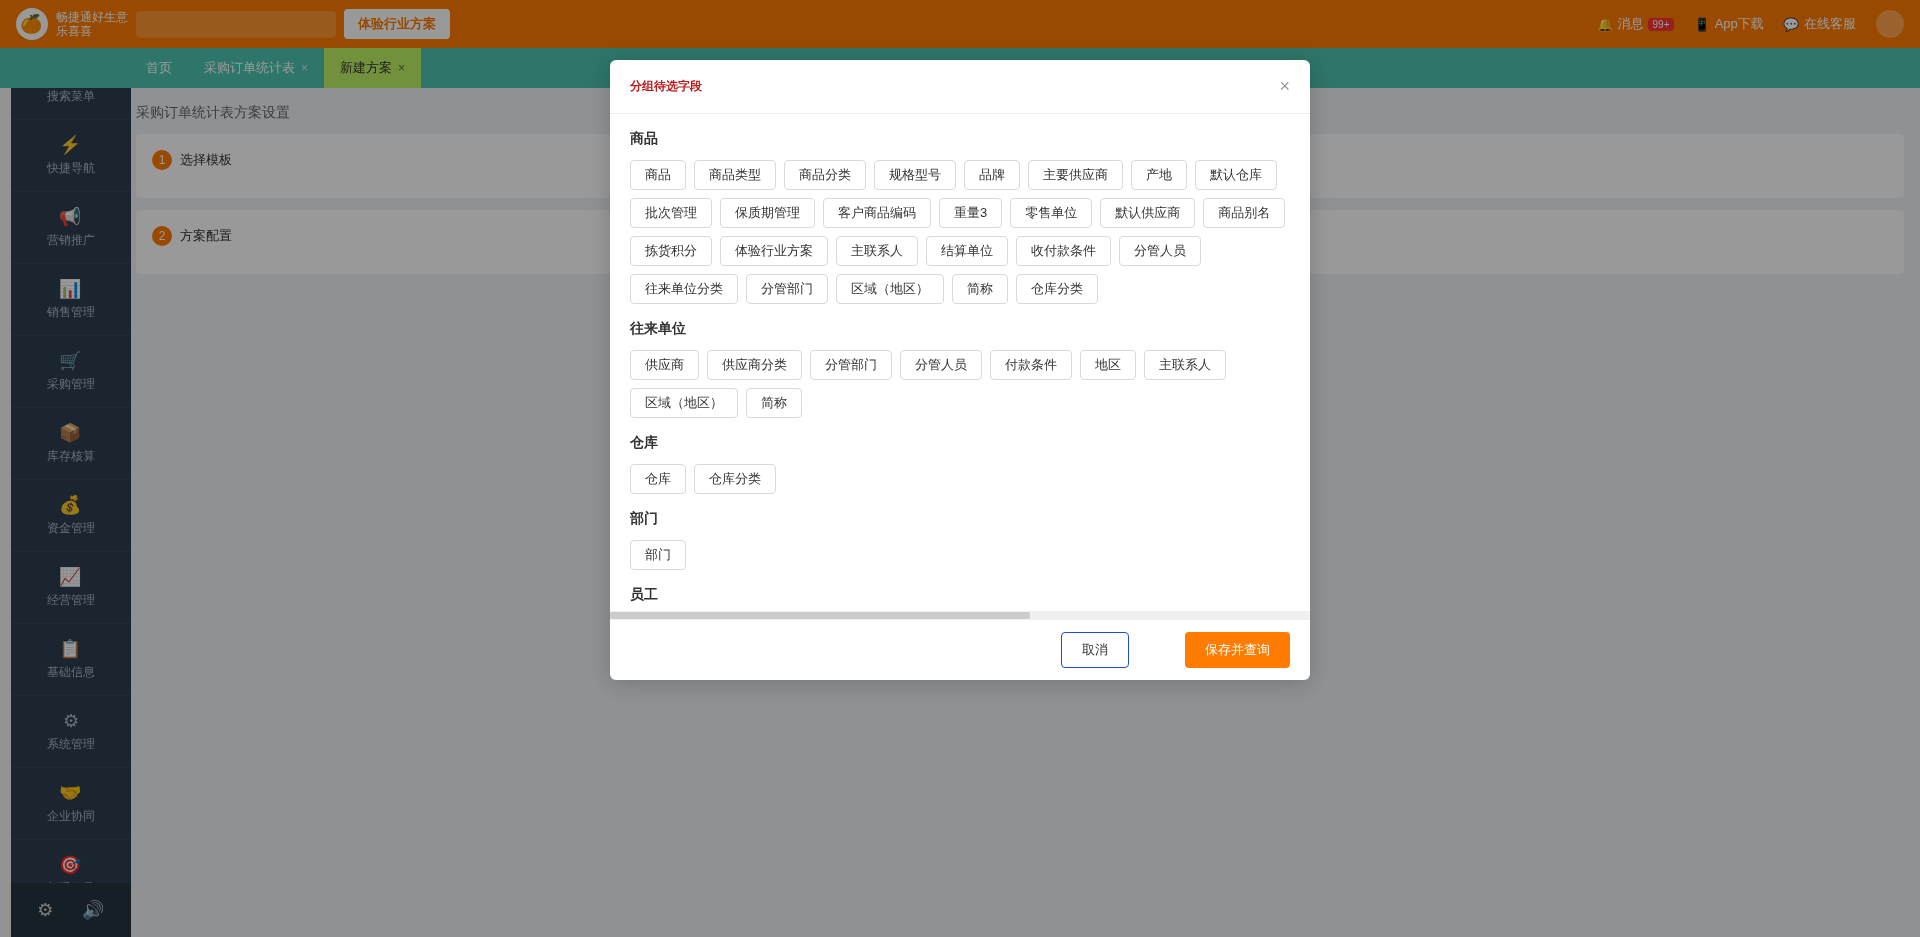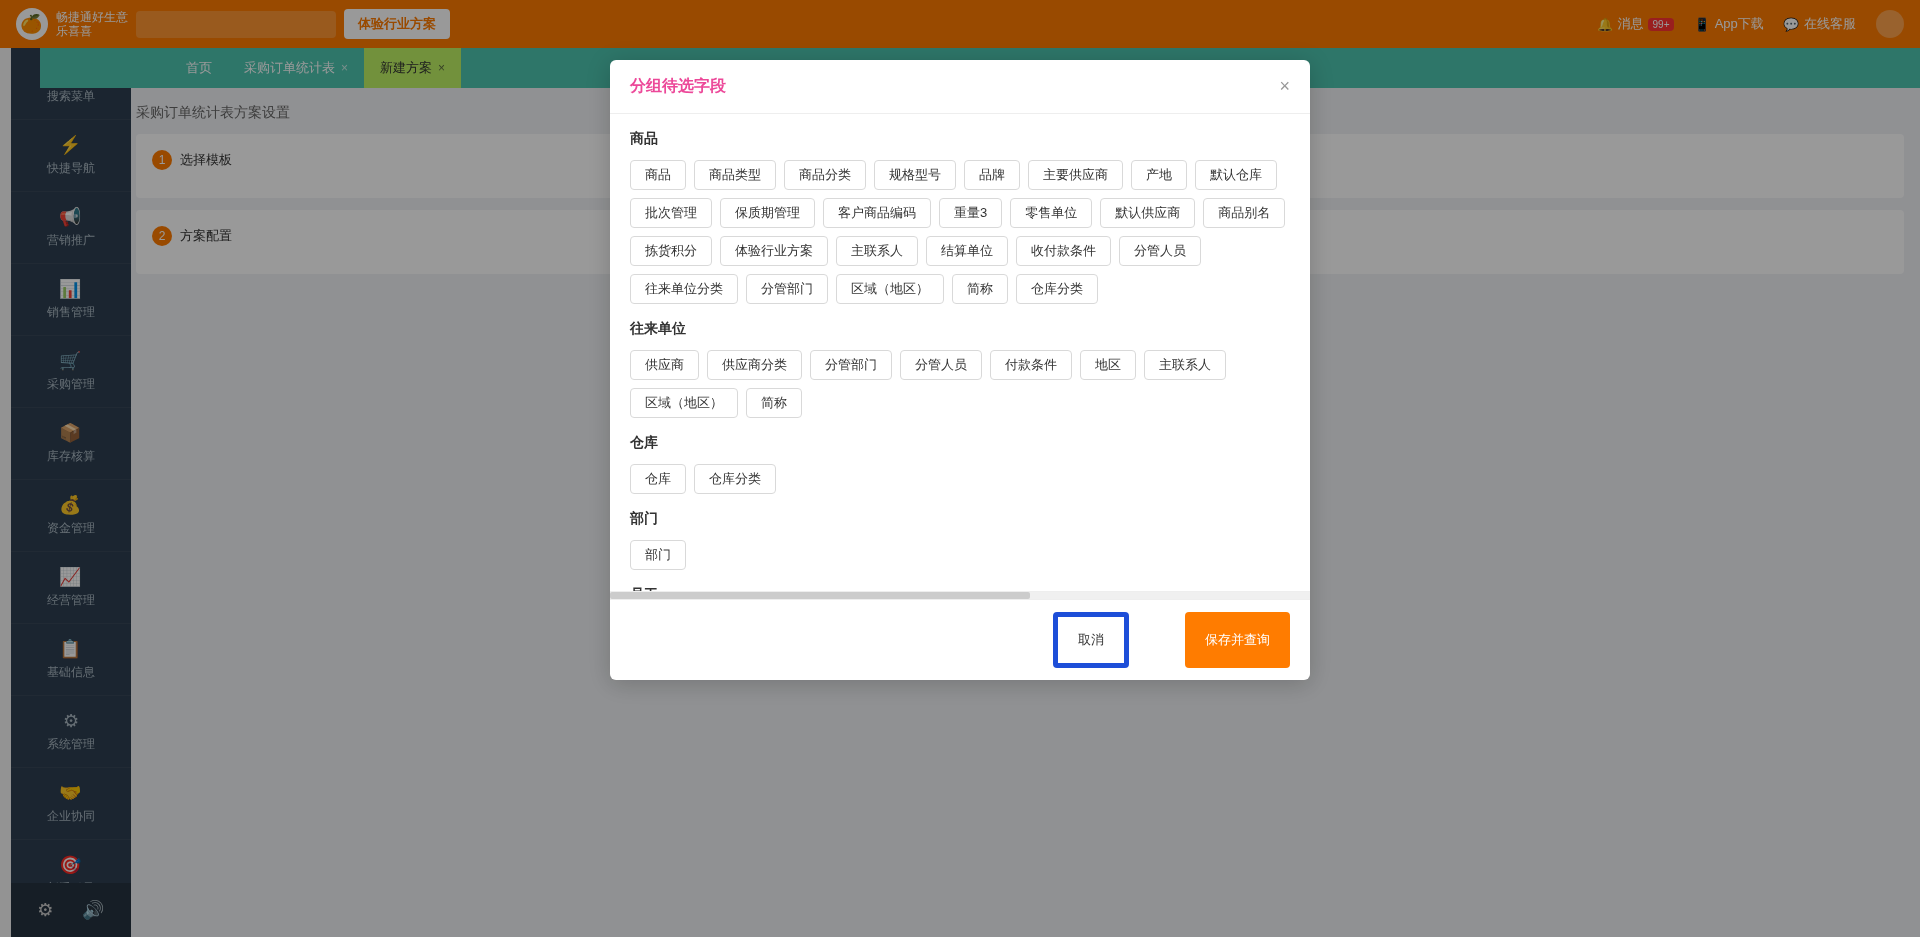--- a/index.html
+++ b/index.html
@@ -80,21 +80,20 @@
     
     .tab-bar {
       height: 40px;
       background: #4dc5b0;
       display: flex;
       align-items: center;
       padding: 0 0 0 130px;
       position: fixed;
       top: 48px; left: 0; right: 0;
       z-index: 99;
-      margin-left: 40px;
     }
     .tab-item {
       height: 40px;
       display: flex;
       align-items: center;
       padding: 0 16px;
       cursor: pointer;
       color: #fff;
       font-size: 13px;
       position: relative;
@@ -200,23 +199,23 @@
     }
     .dialog-header {
       padding: 16px 20px;
       border-bottom: 1px solid #eee;
       display: flex;
       align-items: center;
       justify-content: space-between;
       flex-shrink: 0;
     }
     .dialog-title {
-      font-size: 16px;
+      font-size: 12px;
       font-weight: bold;
-      color: #ec4899;
+      color: #b91c1c;
     }
     .dialog-close {
       cursor: pointer;
       font-size: 18px;
       color: #999;
       background: none;
       border: none;
     }
     .dialog-body {
       flex: 1;
@@ -275,22 +274,22 @@
     
     .dialog-footer {
       padding: 12px 20px;
       border-top: 1px solid #eee;
       display: flex;
       justify-content: flex-end;
       gap: 10px;
       flex-shrink: 0;
     }
     .btn-cancel {
-      padding: 14px 20px;
-      border: 5px solid #1d4ed8;
+      padding: 8px 20px;
+      border: 1px solid #1d4ed8;
       background: #fff;
       border-radius: 4px;
       cursor: pointer;
       font-size: 13px;
       color: #333;
     }
     .btn-confirm {
       padding: 7px 20px;
       background: #ff7c00;
       border: none;

